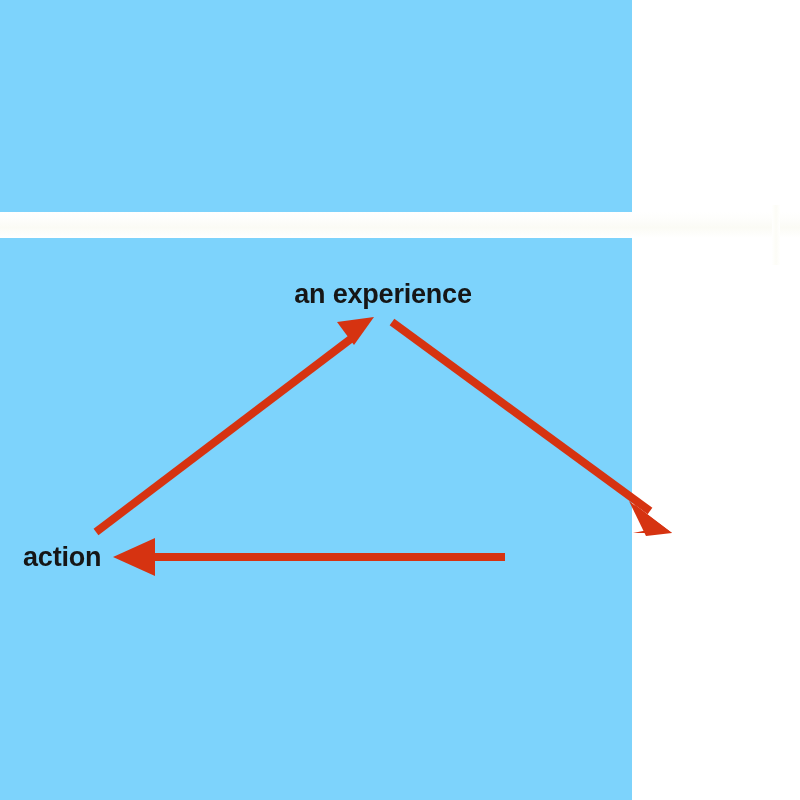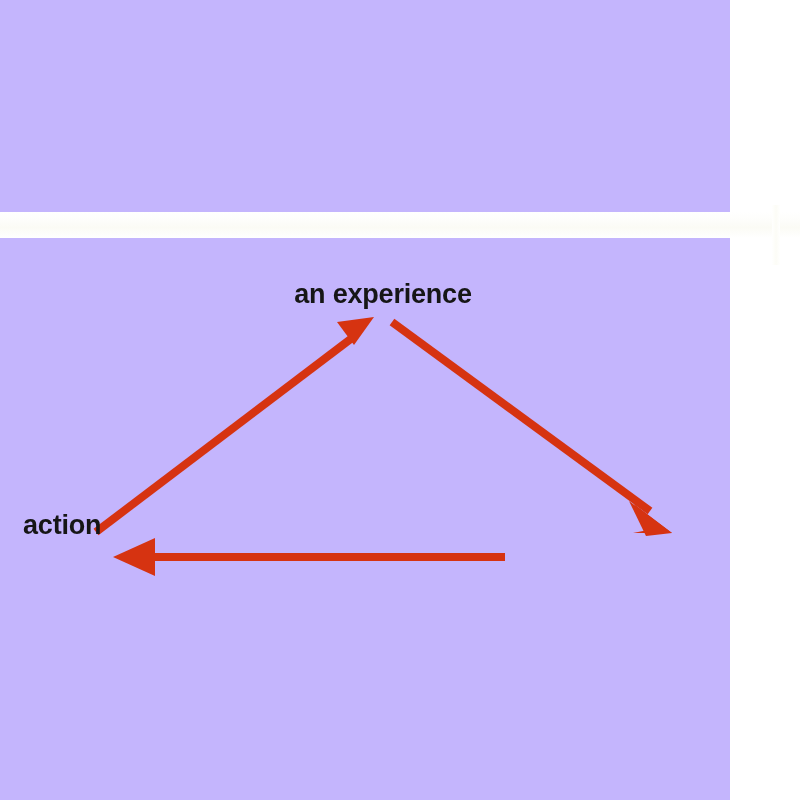--- a/index.html
+++ b/index.html
@@ -9,23 +9,23 @@
     background: #ffffff;
   }
   body {
     width: 800px;
     height: 800px;
     overflow: hidden;
     font-family: "Liberation Sans", sans-serif;
   }
   #diagram-canvas {
     position: relative;
-    width: 730px;
+    width: 632px;
     height: 800px;
-    background: #c4b5fd;
+    background: #7dd3fc;
   }
   
   .scan-band {
     position: absolute;
     left: 0;
     width: 800px;
     pointer-events: none;
   }
   .scan-band-top {
     top: 212px;
@@ -61,21 +61,21 @@
     line-height: 1;
   }
   #label-experience {
     left: 0;
     top: 281px;
     width: 766px;
     text-align: center;
   }
   #label-action {
     left: 23px;
-    top: 512px;
+    top: 544px;
   }
   #label-reflective {
     left: 522px;
     top: 544px;
   }
 </style>
 </head>
 <body>
 
 <div id="diagram-canvas">

